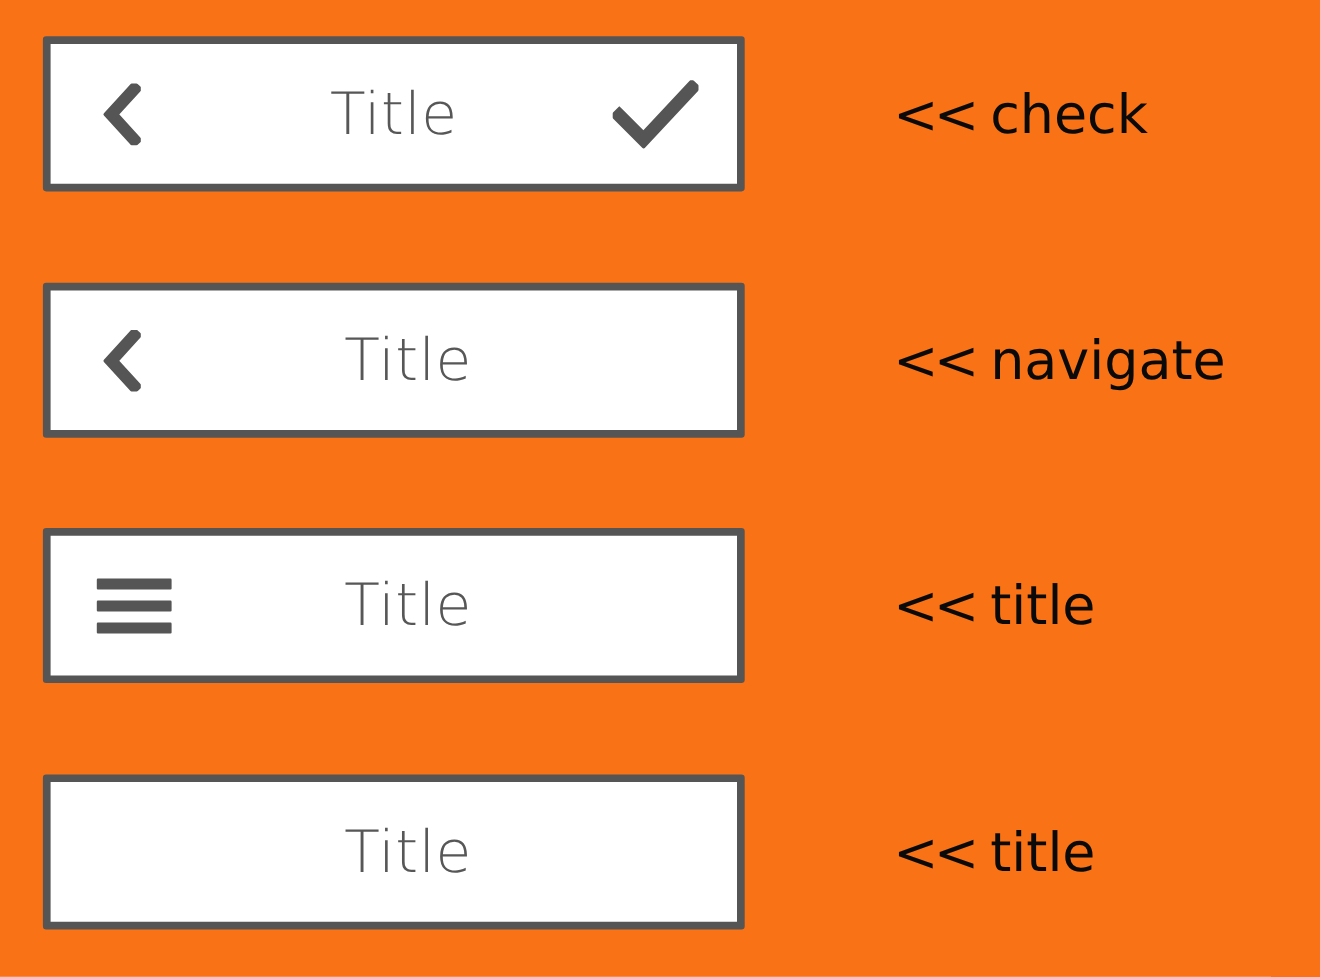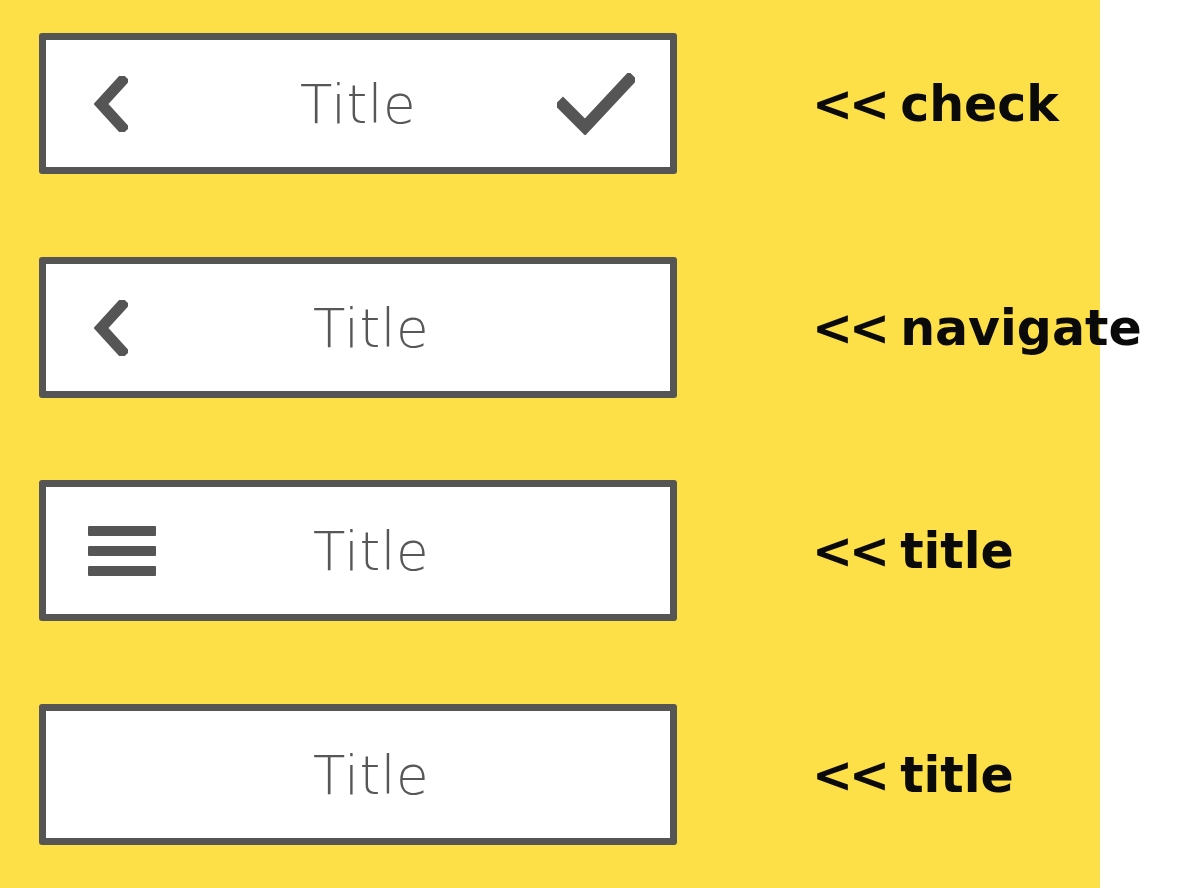--- a/index.html
+++ b/index.html
@@ -12,23 +12,23 @@
     height: 888px;
     position: relative;
     font-family: "Liberation Sans", sans-serif;
     overflow: hidden;
   }
 
   #stage {
     position: absolute;
     left: 0;
     top: 0;
-    width: 1100px;
+    width: 1200px;
     height: 888px;
-    background: #fde047;
+    background: #f97316;
   }
 
   .row {
     position: absolute;
     left: 0;
     width: 1200px;
     height: 141px;
   }
   .row-1 { top: 33px; }
   .row-2 { top: 257px; }
@@ -113,21 +113,21 @@
     border-radius: 1px;
   }
 
   
   .annotation {
     position: absolute;
     left: 812px;
     top: 50%;
     transform: translateY(-50%);
     font-family: "DejaVu Sans", sans-serif;
-    font-weight: 700;
+    font-weight: 400;
     font-size: 49px;
     color: #0a0a0a;
     white-space: nowrap;
     line-height: 1;
     user-select: none;
   }
   .annotation .chevrons {
     display: inline-block;
     margin-right: 14px;
     letter-spacing: -4px;

